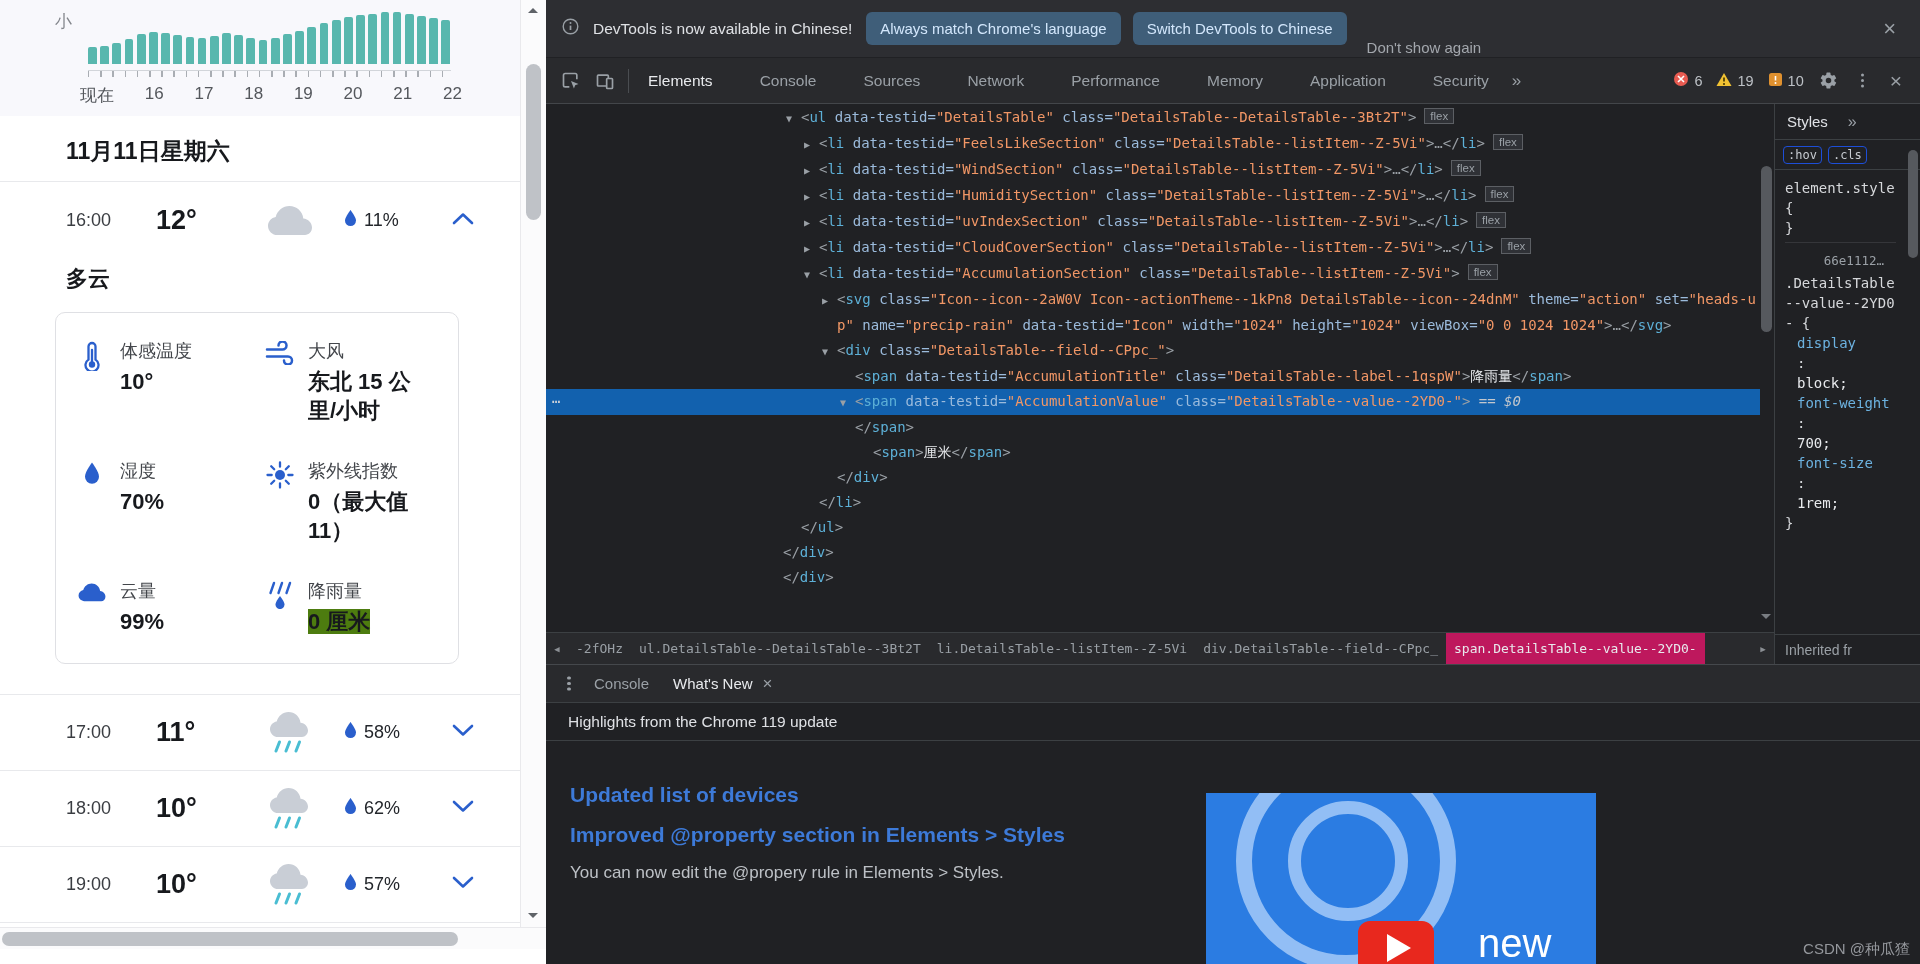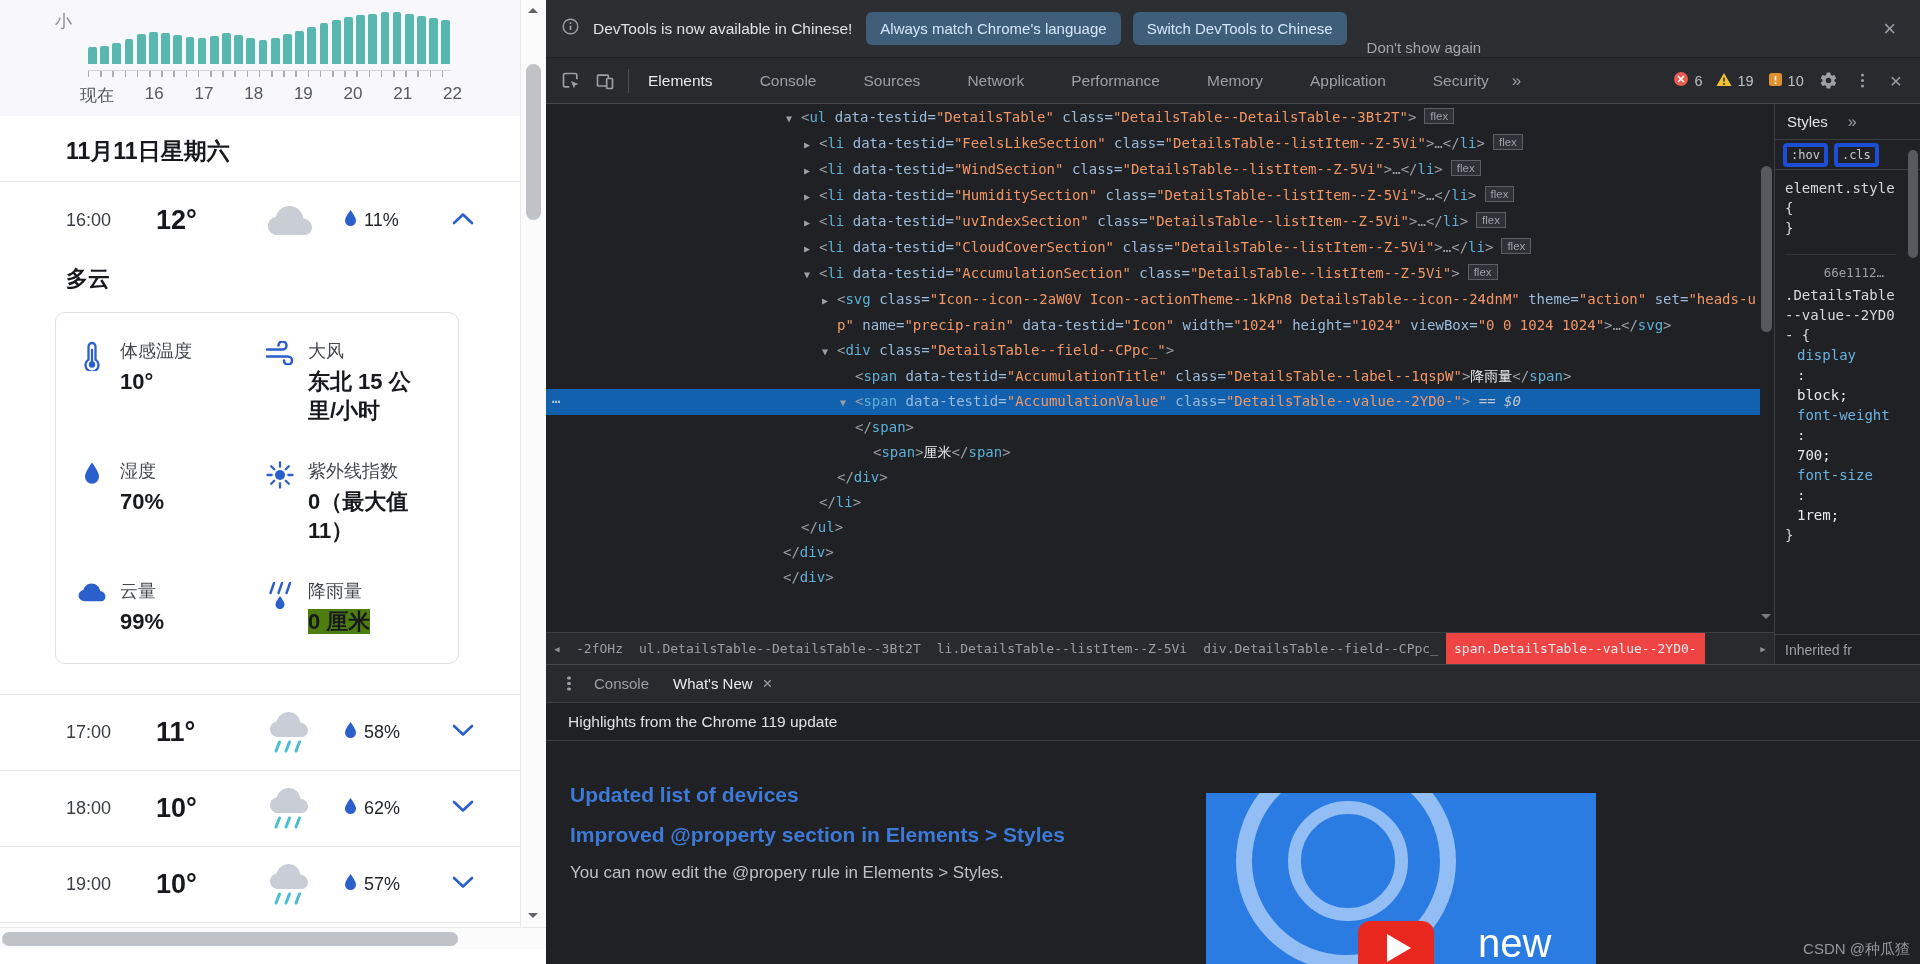--- a/index.html
+++ b/index.html
@@ -82,31 +82,31 @@
   .arr { display:inline-block; width:15px; margin-left:-15px; color:#9aa0a6; font-size:10px; }
   .tk-p { color:#9aa0a6; } .tk-t { color:#5db0d7; } .tk-a { color:#9bbbdc; } .tk-v { color:#f29766; }
   .tk-x { color:#e8eaed; } .tk-e { color:#9aa0a6; } .tk-m { color:#c3c7cd; font-style:italic; }
   .badge { margin-left:8px; font:11.5px/16px "Liberation Sans",sans-serif; color:#9aa0a6; background:#2f3136;
     border:1px solid #5c5f64; border-radius:0; padding:1px 5px; vertical-align:2px; }
   .tsb { position:absolute; right:2px; top:62px; width:11px; height:166px; background:#56595e; border-radius:6px; }
   .tsb-dn { position:absolute; right:3px; bottom:40px; width:0; height:0; border:5px solid transparent; border-top-color:#797d82; }
   .crumbs { position:absolute; left:0; right:0; bottom:0; height:32px; background:#292a2d; border-top:1px solid #3c4043;
     display:flex; align-items:stretch; font:13px/32px "DejaVu Sans Mono",monospace; color:#9aa0a6; overflow:hidden; }
   .crumb { padding:0 8px; white-space:nowrap; }
-  .crumb.sel { background:#ef4444; color:#e8eaed; }
+  .crumb.sel { background:#be185d; color:#e8eaed; }
   .cr-nav { width:22px; text-align:center; color:#8b8f94; font-size:9px; line-height:32px; flex:none; }
   .cr-nav.fwd { margin-left:auto; }
 
   .styles { width:146px; flex:none; border-left:1px solid #3c4043; position:relative; display:flex; flex-direction:column; background:#202124; }
   .s-tabs { height:36px; border-bottom:1px solid #3c4043; display:flex; align-items:center; gap:20px; padding:0 12px; font-size:15px; color:#dfe1e5; flex:none; }
   .s-more { color:#9aa0a6; font-size:16px; }
   .s-toolbar { height:30px; border-bottom:1px solid #3c4043; display:flex; align-items:center; gap:6px; padding:0 8px; flex:none; }
-  .chip { font:12px "DejaVu Sans Mono",monospace; color:#c8ccd2; border:4px solid #1d4ed8; border-radius:4px; padding:1px 4px; }
+  .chip { font:12px "DejaVu Sans Mono",monospace; color:#c8ccd2; border:1px solid #1d4ed8; border-radius:4px; padding:1px 4px; }
   .s-rules { flex:1; overflow:hidden; font:14px/20px "DejaVu Sans Mono",monospace; color:#d6d8db; padding:8px 24px 0 10px; word-break:break-all; }
-  .rule { margin-bottom:8px; padding-bottom:16px; border-bottom:1px solid #35363a; }
+  .rule { margin-bottom:8px; padding-bottom:4px; border-bottom:1px solid #35363a; }
   .rule:last-child { border-bottom:none; }
   .src { text-align:right; color:#9aa0a6; font-size:12.5px; margin:4px 12px 2px; }
   .selName { color:#d6d8db; }
   .obrace, .brace { color:#d6d8db; }
   .decl { padding-left:12px; }
   .decl .prop { display:block; color:#6cb2e0; }
   .decl .colon { display:block; color:#d6d8db; }
   .decl .val { display:block; color:#e8eaed; }
   .s-inherited { flex:none; height:30px; border-top:1px solid #3c4043; color:#9aa0a6; font-size:14px; padding:7px 10px 0; white-space:nowrap; overflow:hidden; }
   .ssb { position:absolute; right:2px; top:46px; width:10px; height:108px; background:#56595e; border-radius:5px; }

